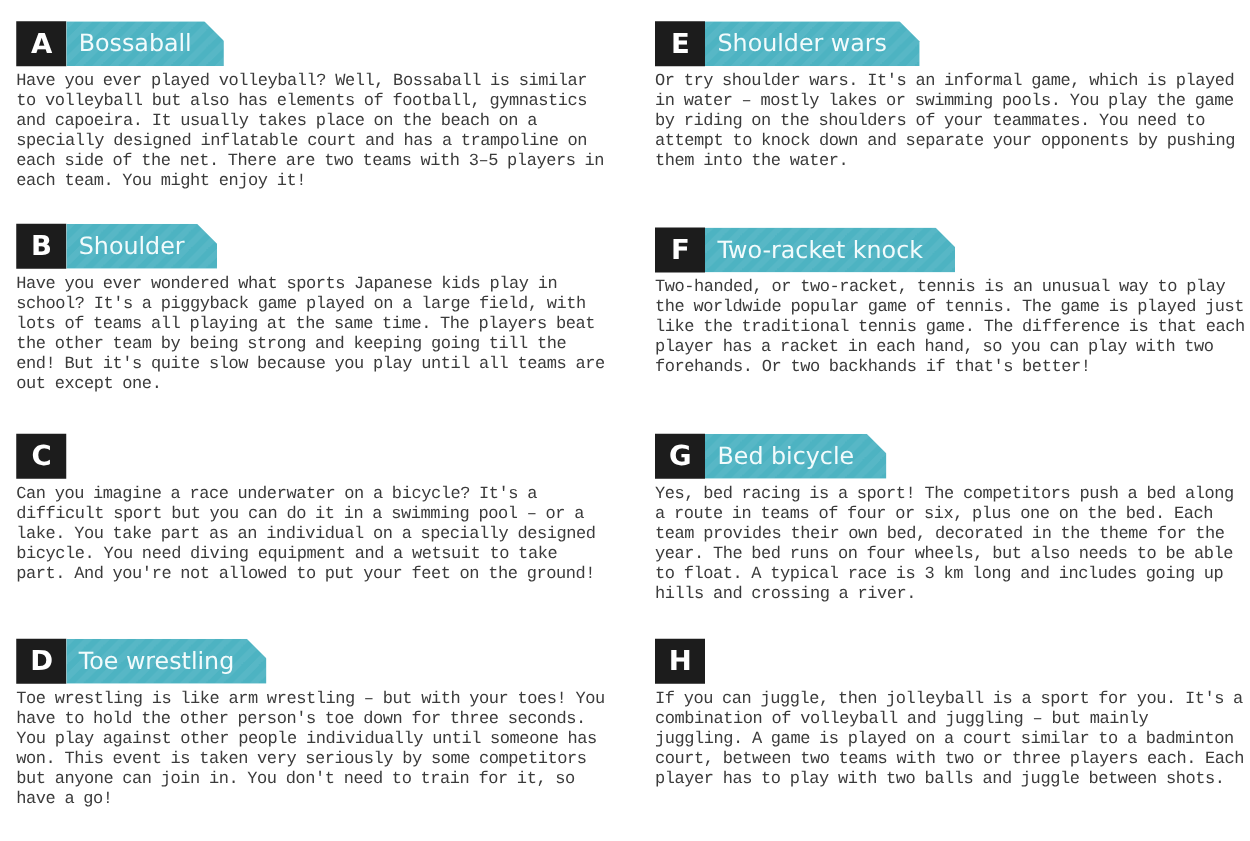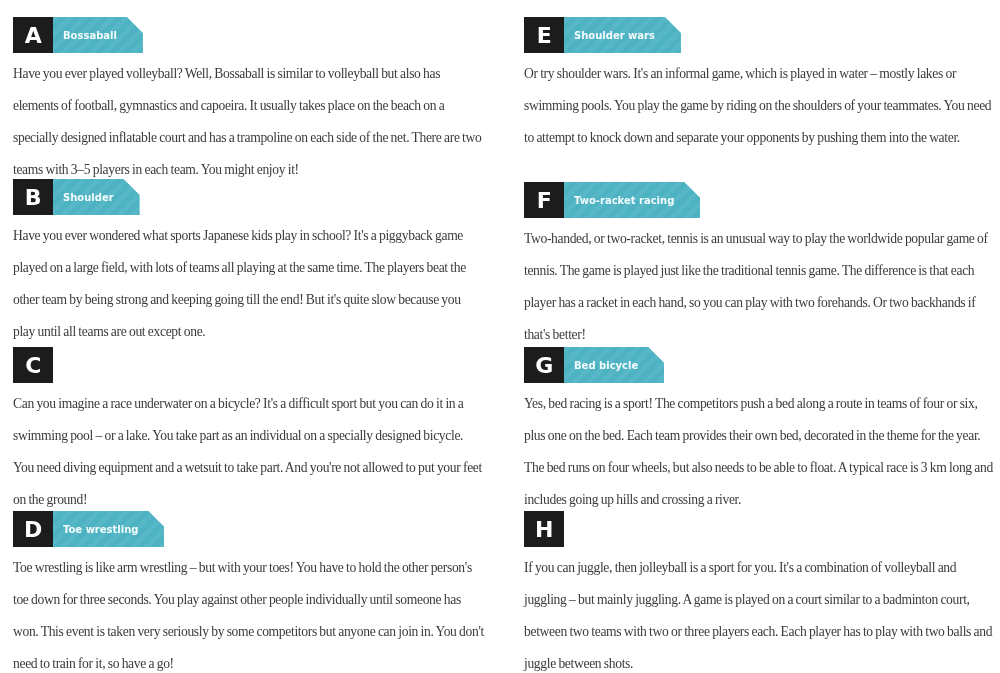--- a/index.html
+++ b/index.html
@@ -41,36 +41,36 @@
       font-size: 22px;
       display: flex;
       align-items: center;
       justify-content: center;
       letter-spacing: -0.5px;
     }
     .title-bar {
       background: #4db3c2;
       color: #f2fbfc;
       font-family: "DejaVu Sans", sans-serif;
-      font-weight: bold;
-      font-size: 10px;
+      font-weight: normal;
+      font-size: 19px;
       display: flex;
       align-items: center;
       padding-left: 10px;
       padding-right: 26px;
       clip-path: polygon(0 0, calc(100% - 16px) 0, 100% 16px, 100% 100%, 0 100%);
       background-image: linear-gradient(135deg, rgba(255,255,255,0.06) 25%, transparent 25%, transparent 50%, rgba(255,255,255,0.06) 50%, rgba(255,255,255,0.06) 75%, transparent 75%);
       background-size: 14px 14px;
     }
     .body-text {
       margin: 5px 0 0 0;
       color: #3b3b3b;
-      font-family: Liberation Serif, serif;
+      font-family: Liberation Mono, monospace;
       font-size: 13.6px;
-      line-height: 32px;
+      line-height: 16px;
       letter-spacing: -0.35px;
       word-spacing: -0.5px;
       width: 472px;
     }
   </style>
 </head>
 <body>
 
 <div class="column col-left">
   <div class="section" style="top:17px;">
@@ -110,21 +110,21 @@
     <div class="header">
       <div class="letter-box">E</div>
       <div class="title-bar">Shoulder wars</div>
     </div>
     <p class="body-text">Or try shoulder wars. It's an informal game, which is played in water – mostly lakes or swimming pools. You play the game by riding on the shoulders of your teammates. You need to attempt to knock down and separate your opponents by pushing them into the water.</p>
   </div>
 
   <div class="section" style="top:182px;">
     <div class="header">
       <div class="letter-box">F</div>
-      <div class="title-bar">Two-racket racing</div>
+      <div class="title-bar">Two-racket knock</div>
     </div>
     <p class="body-text">Two-handed, or two-racket, tennis is an unusual way to play the worldwide popular game of tennis. The game is played just like the traditional tennis game. The difference is that each player has a racket in each hand, so you can play with two forehands. Or two backhands if that's better!</p>
   </div>
 
   <div class="section" style="top:347px;">
     <div class="header">
       <div class="letter-box">G</div>
       <div class="title-bar">Bed bicycle</div>
     </div>
     <p class="body-text">Yes, bed racing is a sport! The competitors push a bed along a route in teams of four or six, plus one on the bed. Each team provides their own bed, decorated in the theme for the year. The bed runs on four wheels, but also needs to be able to float. A typical race is 3 km long and includes going up hills and crossing a river.</p>

